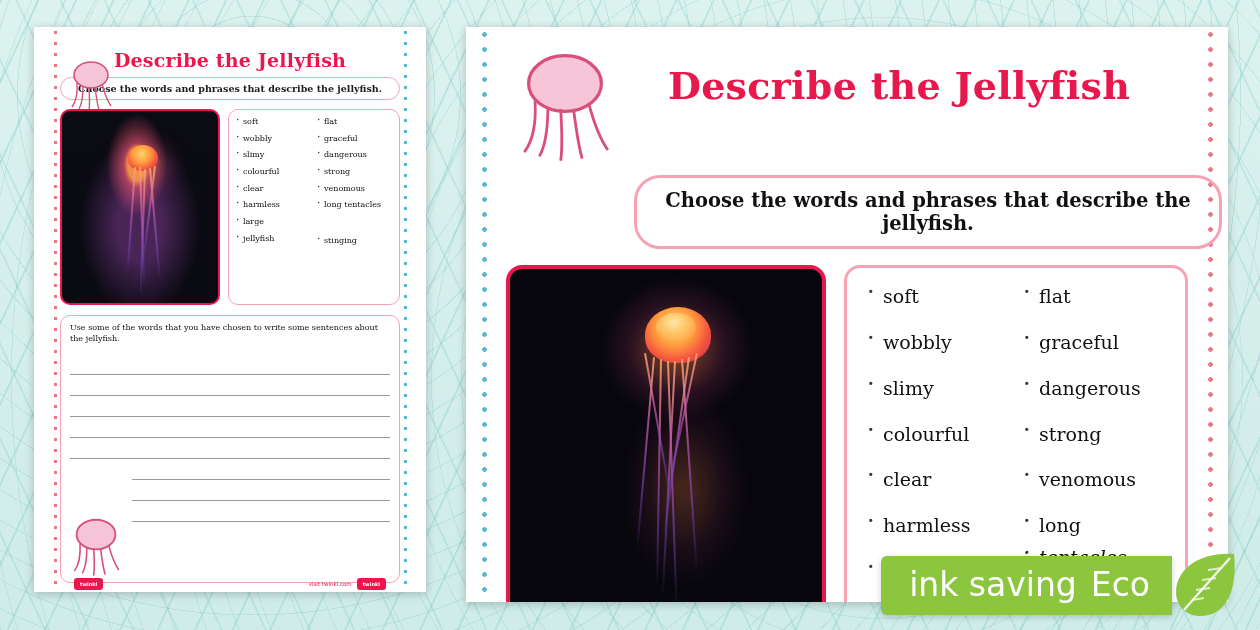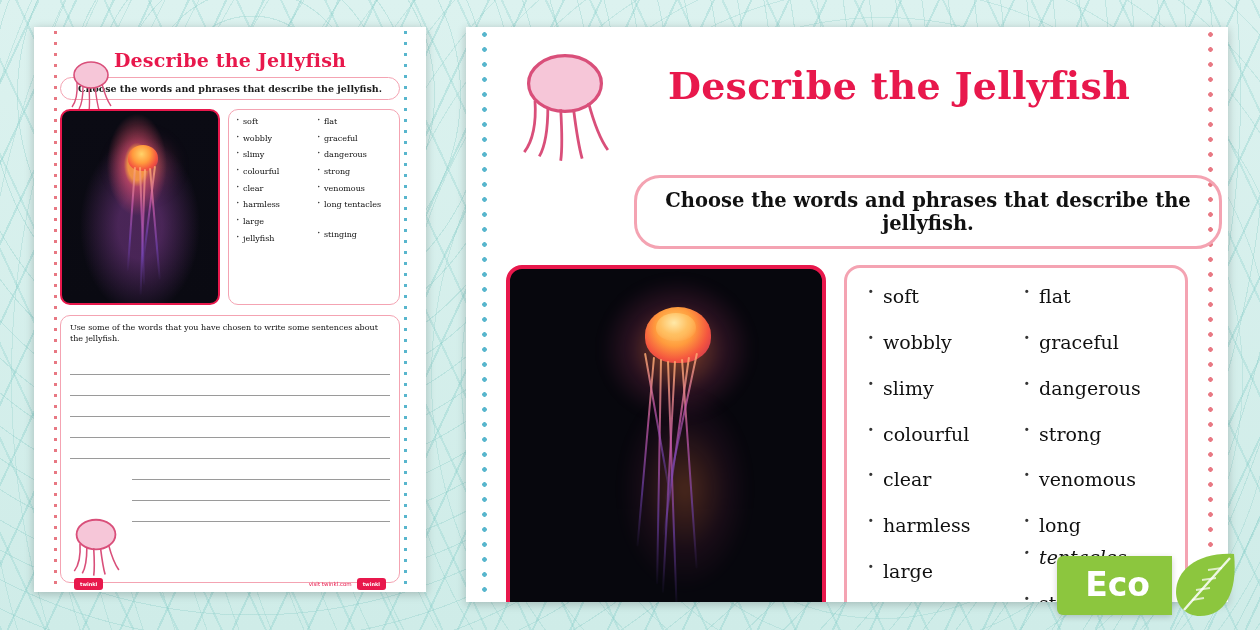--- a/index.html
+++ b/index.html
@@ -256,21 +256,21 @@
   #eco-pill {
     background: #8cc63e;
     color: #fff;
     font-family: "DejaVu Sans", sans-serif;
     font-size: 33px;
     padding: 9px 22px 11px 28px;
     border-radius: 6px 0 0 6px;
     display: flex; align-items: center; gap: 14px;
     box-shadow: 0 2px 6px rgba(0,0,0,0.18);
   }
-  #eco-pill .eco-strong { font-weight: bold; }
+  #eco-pill .eco-strong { font-weight: normal; }
   #eco-leaf {
     width: 74px; height: 74px;
     margin-left: -4px;
     position: relative;
   }
 </style>
 </head>
 <body>
 
 <div id="bg-pattern"></div>
@@ -321,21 +321,21 @@
           <div class="t-word">harmless</div>
           <div class="t-word">large</div>
           <div class="t-word">jellyfish</div>
         </div>
         <div class="t-col">
           <div class="t-word">flat</div>
           <div class="t-word">graceful</div>
           <div class="t-word">dangerous</div>
           <div class="t-word">strong</div>
           <div class="t-word">venomous</div>
-          <div class="t-word" style="margin-bottom:20px;">long tentacles</div>
+          <div class="t-word" style="margin-bottom:26px;">long tentacles</div>
           <div class="t-word">stinging</div>
         </div>
       </div>
     </div>
 
     <div class="t-task-box">
       <div class="t-task">Use some of the words that you have chosen to write some sentences about the jellyfish.</div>
       <div class="t-lines">
         <div class="t-line"></div>
         <div class="t-line"></div>
@@ -432,20 +432,21 @@
           <div class="m-word">stinging</div>
         </div>
       </div>
     </div>
 
   </div>
 </div>
 
 <div id="eco-badge">
   <div id="eco-pill">
+    <span>ink saving</span>
     <span class="eco-strong">Eco</span>
   </div>
   <div id="eco-leaf">
     <svg width="74" height="74" viewBox="0 0 74 74">
       <path d="M66 6 C30 4 8 22 8 44 C8 58 18 68 32 68 C56 68 70 46 66 6 Z" fill="#8cc63e"></path>
       <path d="M62 10 C44 30 30 46 16 62" stroke="#ffffff" stroke-width="2.4" fill="none" opacity="0.85"></path>
       <path d="M54 20 L40 22 M48 30 L34 32 M42 40 L28 42 M36 50 L24 52" stroke="#ffffff" stroke-width="1.8" opacity="0.7"></path>
     </svg>
   </div>
 </div>

